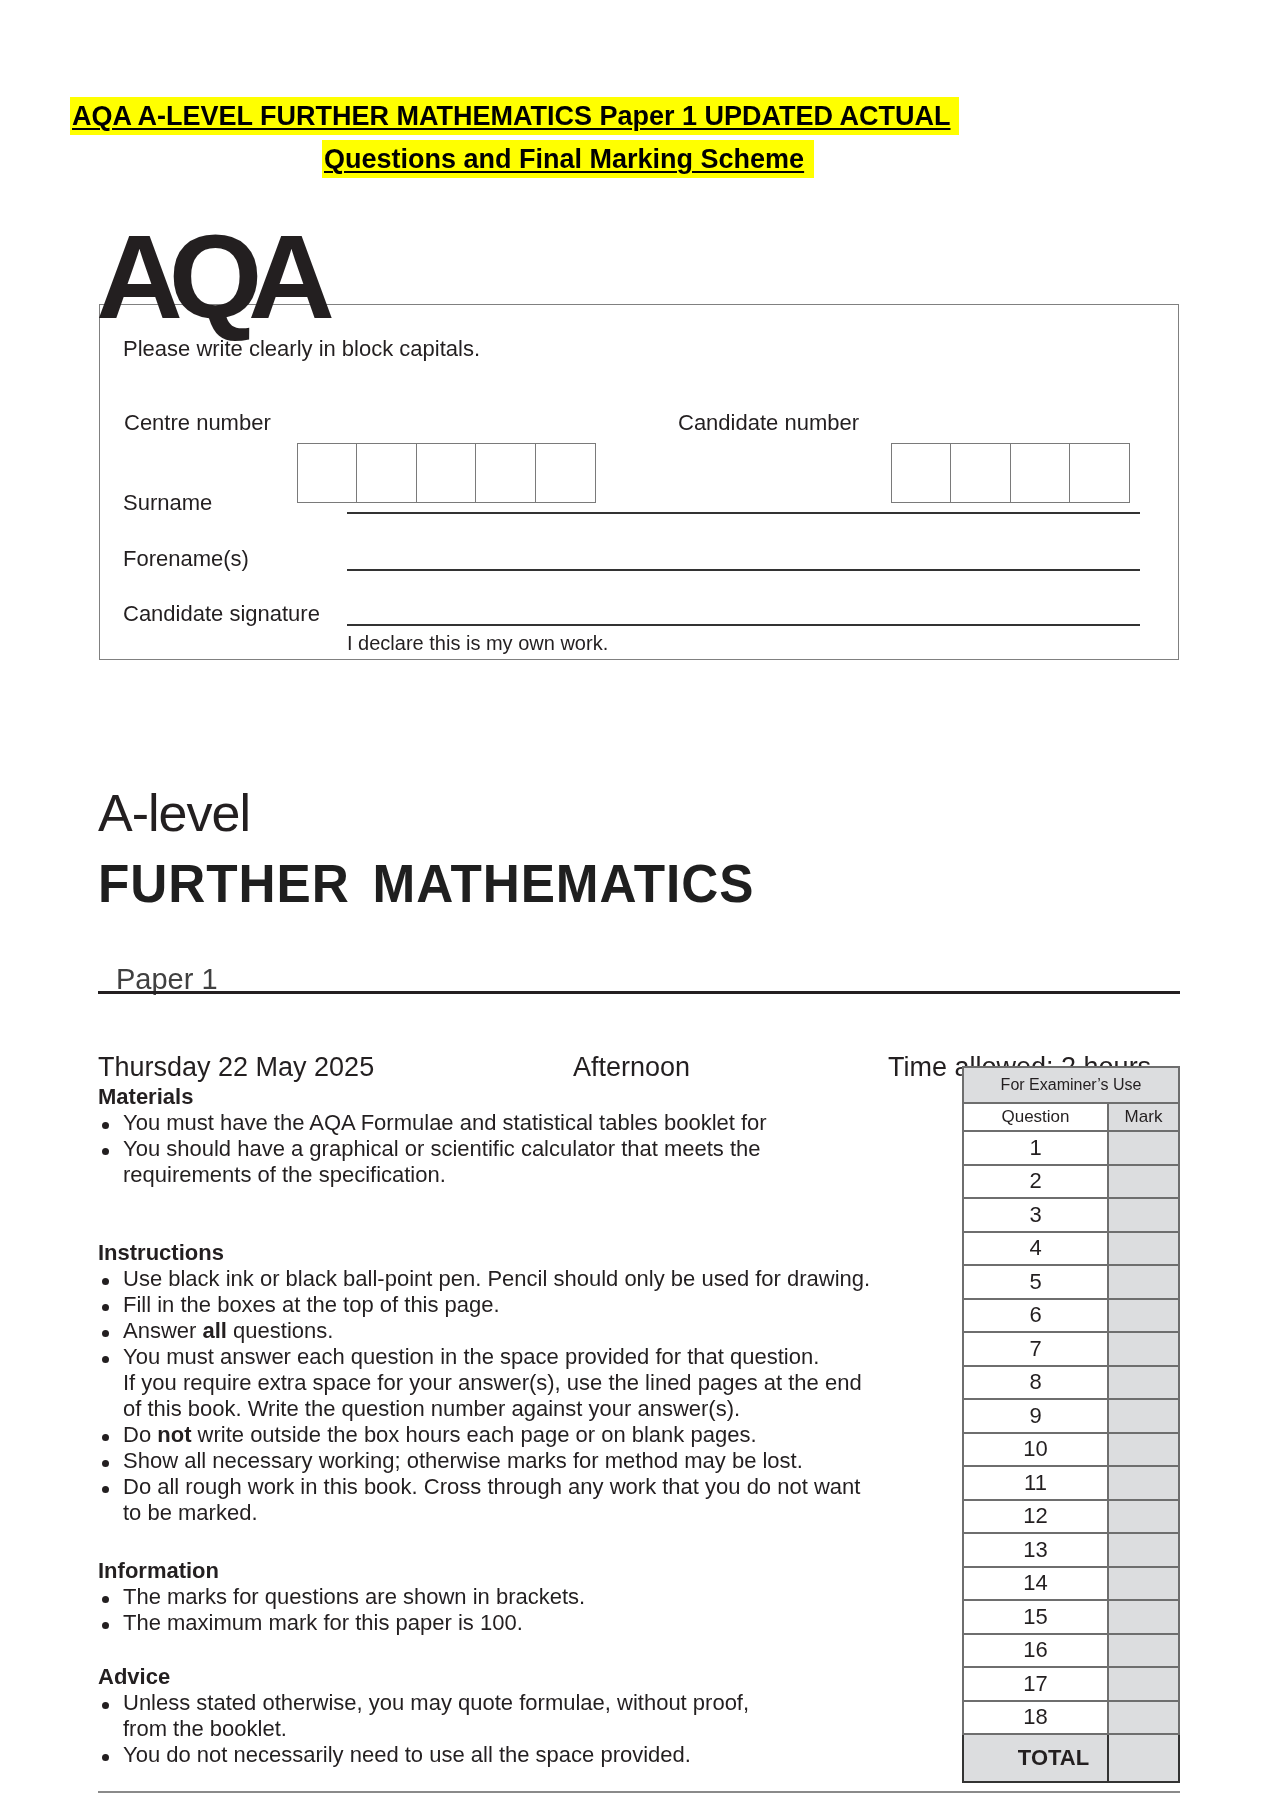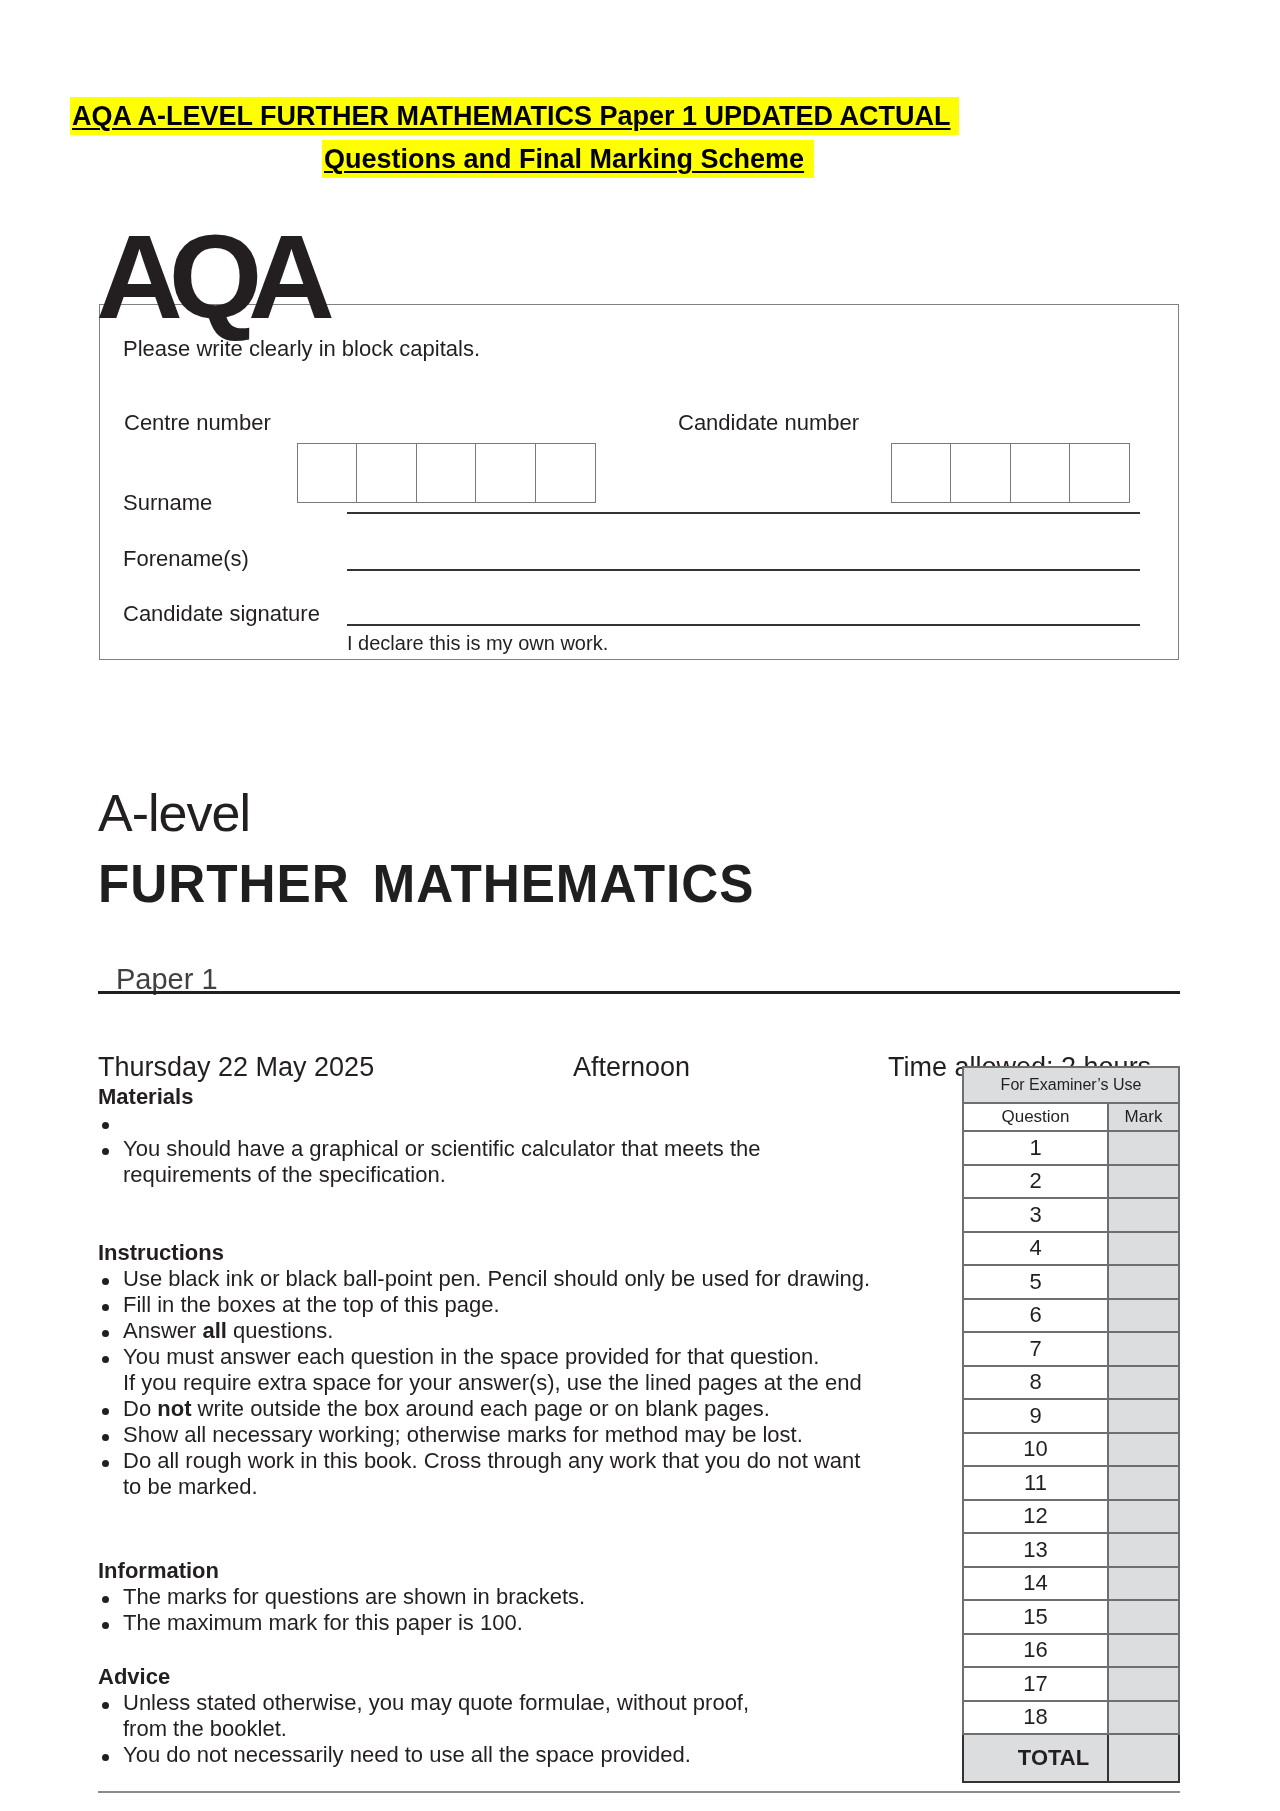--- a/index.html
+++ b/index.html
@@ -132,33 +132,33 @@
 <div class="abs" id="paper">Paper 1</div>
 <div class="abs" id="paper-rule"></div>
 
 <div class="abs meta" id="date">Thursday 22 May 2025</div>
 <div class="abs meta" id="session">Afternoon</div>
 <div class="abs meta" id="time">Time allowed: 2 hours</div>
 
 <div class="abs section" id="materials">
   <h3>Materials</h3>
   <ul>
-    <li><br></li>
+    <li><span>You must have the AQA Formulae and statistical tables booklet for</span><br></li>
     <li><span>You should have a graphical or scientific calculator that meets the</span><br><span>requirements of the specification.</span></li>
   </ul>
 </div>
 
 <div class="abs section" id="instructions">
   <h3>Instructions</h3>
   <ul>
     <li><span>Use black ink or black ball-point pen.  Pencil should only be used for drawing.</span></li>
     <li><span>Fill in the boxes at the top of this page.</span></li>
     <li><span>Answer </span><b>all</b><span> questions.</span></li>
-    <li><span>You must answer each question in the space provided for that question.</span><br><span>If you require extra space for your answer(s), use the lined pages at the end</span><br></li>
-    <li><span>Do </span><b>not</b><span> write outside the box around each page or on blank pages.</span></li>
+    <li><span>You must answer each question in the space provided for that question.</span><br><span>If you require extra space for your answer(s), use the lined pages at the end</span><br><span>of this book.  Write the question number against your answer(s).</span></li>
+    <li><span>Do </span><b>not</b><span> write outside the box hours each page or on blank pages.</span></li>
     <li><span>Show all necessary working; otherwise marks for method may be lost.</span></li>
     <li><span>Do all rough work in this book.  Cross through any work that you do not want</span><br><span>to be marked.</span></li>
   </ul>
 </div>
 
 <div class="abs section" id="information">
   <h3>Information</h3>
   <ul>
     <li>The marks for questions are shown in brackets.</li>
     <li>The maximum mark for this paper is 100.</li>

